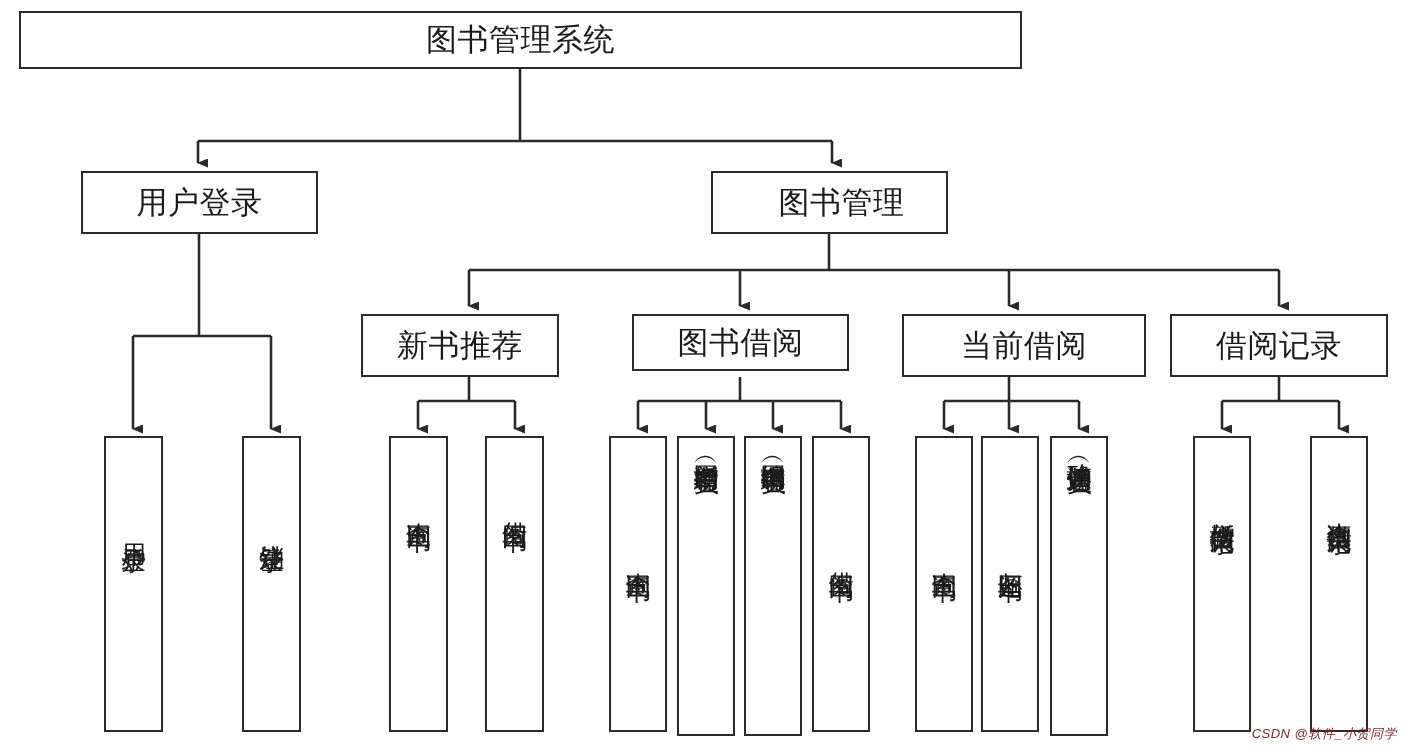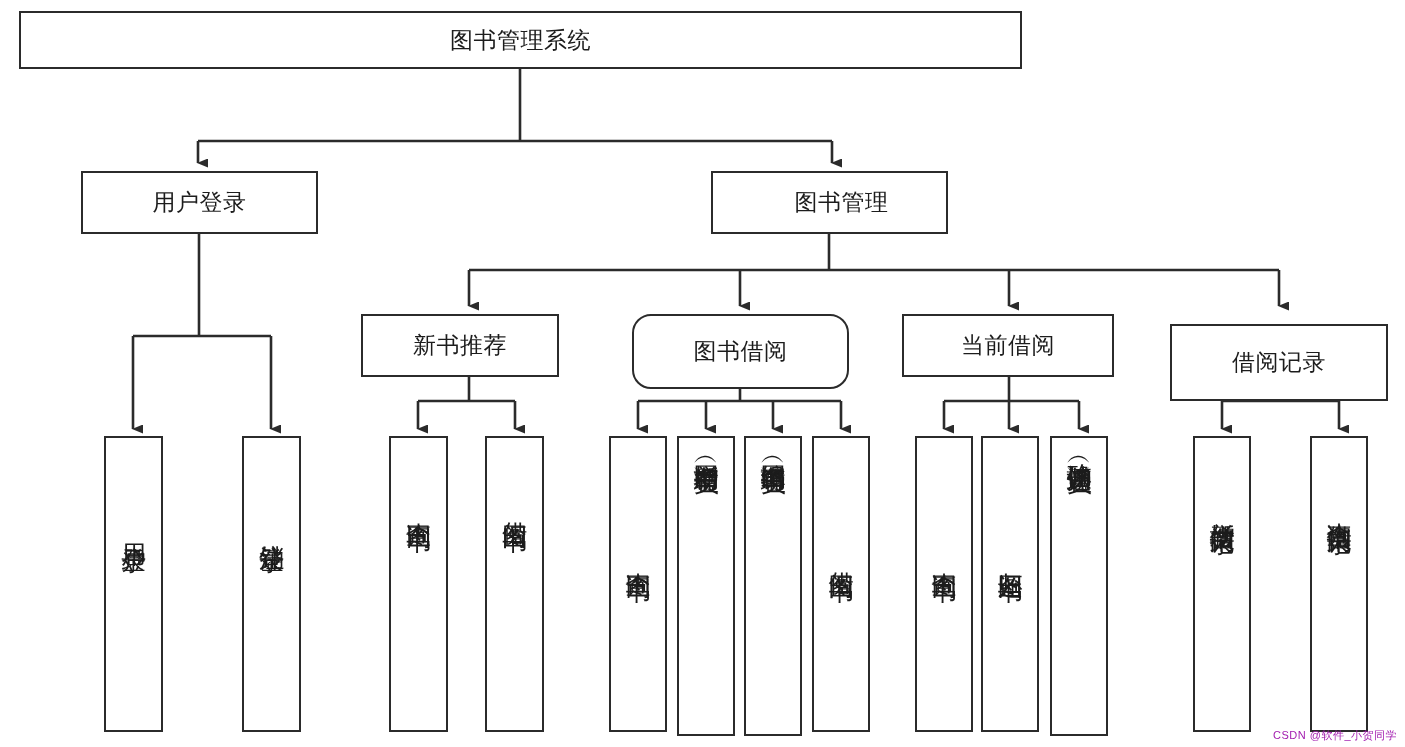--- a/index.html
+++ b/index.html
@@ -41,21 +41,21 @@
   }
   .node-label {
     display: block;
     text-align: center;
     color: #1c1c1c;
     letter-spacing: 0.5px;
     white-space: pre;
   }
   
   .node.horiz .node-label {
-    font-size: 23px;
+    font-size: 31px;
     line-height: 1.15;
     writing-mode: horizontal-tb;
   }
   
   .node.vert {
     align-items: flex-start;
     padding-top: 2px;
   }
   .node.vert .node-label {
     writing-mode: vertical-rl;
@@ -78,25 +78,26 @@
   .node.vert.mid3 .node-label {
     margin-top: 112px;
   }
   .node.vert.top .node-label {
     margin-top: 4px;
   }
   #watermark {
     position: absolute;
     right: 8px;
     bottom: 4px;
-    font-size: 11px;
-    color: #a21caf;
+    font-size: 13px;
+    color: #7f1d1d;
     z-index: 5;
     white-space: nowrap;
     letter-spacing: 0.5px;
+    font-style: italic;
   }
 </style>
 </head>
 <body>
 
 <div id="diagram-root">
 
   <svg id="edge-layer" viewBox="0 0 1405 747" width="1405" height="747" xmlns="http://www.w3.org/2000/svg">
     <defs>
       <marker id="arrowhead" markerWidth="9" markerHeight="11" refX="4.5" refY="10" orient="auto" markerUnits="userSpaceOnUse">
@@ -154,27 +155,27 @@
   <div class="node horiz" style="left:81px; top:171px; width:237px; height:63px;">
     <span class="node-label">用户登录</span>
   </div>
   <div class="node horiz" style="left:711px; top:171px; width:237px; height:63px;padding-left:24px;">
     <span class="node-label">图书管理</span>
   </div>
 
   <div class="node horiz" style="left:361px; top:314px; width:198px; height:63px;">
     <span class="node-label">新书推荐</span>
   </div>
-  <div class="node horiz" style="left:632px; top:314px; width:217px; height:75px;border-radius:19px;">
+  <div class="node horiz" style="left:632px; top:314px; width:217px; height:57px;">
     <span class="node-label">图书借阅</span>
   </div>
-  <div class="node horiz" style="left:902px; top:314px; width:212px; height:63px;">
+  <div class="node horiz" style="left:902px; top:314px; width:244px; height:63px;">
     <span class="node-label">当前借阅</span>
   </div>
-  <div class="node horiz" style="left:1170px; top:324px; width:218px; height:77px;">
+  <div class="node horiz" style="left:1170px; top:314px; width:218px; height:63px;">
     <span class="node-label">借阅记录</span>
   </div>
 
   <div class="node vert mid" style="left:104px; top:436px; width:59px; height:296px;">
     <span class="node-label">用户登录</span>
   </div>
   <div class="node vert mid" style="left:242px; top:436px; width:59px; height:296px;">
     <span class="node-label">注销登录</span>
   </div>
 

